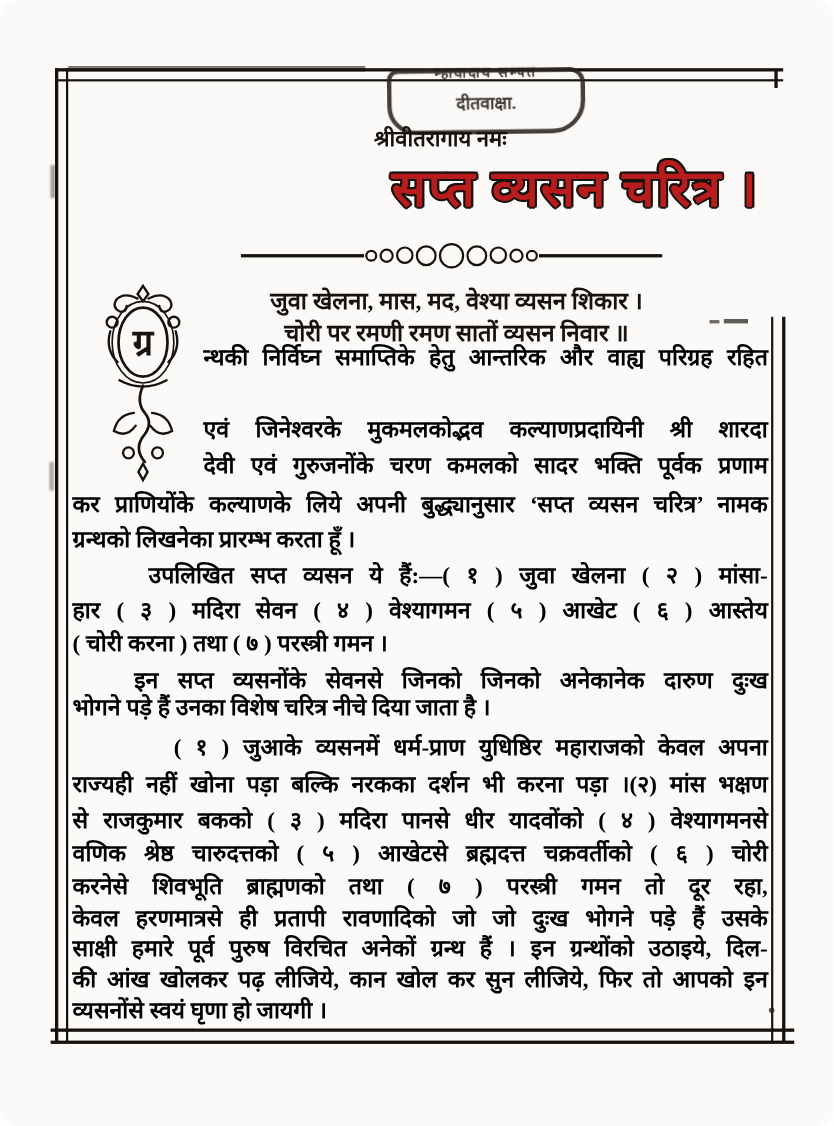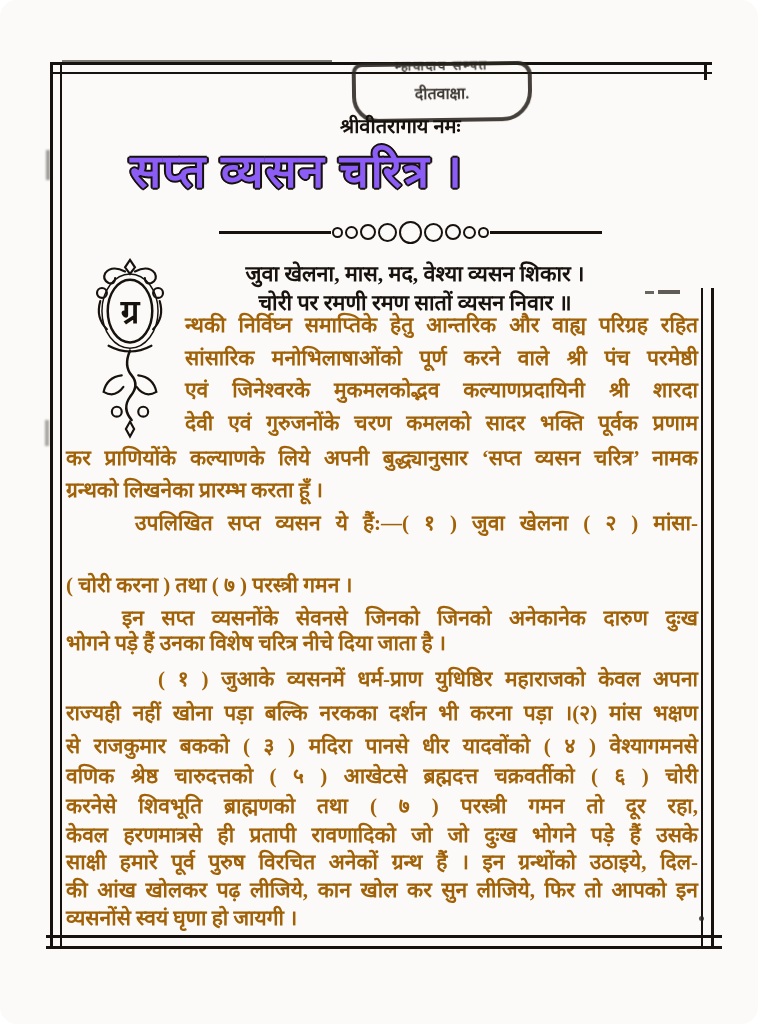--- a/index.html
+++ b/index.html
@@ -30,42 +30,42 @@
     transform:rotate(-0.8deg);filter:blur(.5px);opacity:.88;}
   .stamp-l1{position:absolute;left:0;right:0;top:-10px;text-align:center;
     font-size:13px;font-weight:bold;letter-spacing:2px;color:#241f19;white-space:nowrap;}
   .stamp-l2{position:absolute;left:0;right:0;top:16px;text-align:center;
     font-size:16px;font-weight:bold;color:#241f19;}
 
   .invocation{position:absolute;left:340px;top:112px;font-size:20px;font-weight:bold;
     filter:blur(.3px);white-space:nowrap;}
 
   
-  .title{position:absolute;left:130px;top:138px;width:560px;text-align:left;
+  .title{position:absolute;left:130px;top:138px;width:560px;text-align:right;
     font-size:46px;font-weight:bold;letter-spacing:2px;white-space:nowrap;
-    color:#8b5cf6;
+    color:#b91c1c;
     text-shadow:-2px 0 #17120d,2px 0 #17120d,0 -2px #17120d,0 2px #17120d,
       -1.4px -1.4px #17120d,1.4px -1.4px #17120d,-1.4px 1.4px #17120d,1.4px 1.4px #17120d;}
 
   
   .divider{position:absolute;left:150px;top:221px;width:520px;height:22px;
     display:flex;align-items:center;justify-content:center;}
   .div-rule{width:112px;height:3px;background:#17120d;}
   .ring{border:2.5px solid #17120d;border-radius:50%;margin:0 1px;flex:none;}
 
   
   .couplet{position:absolute;left:180px;top:248px;width:470px;text-align:center;margin-top:12px;}
   .couplet div{font-size:21.5px;font-weight:bold;line-height:29px;white-space:nowrap;}
 
   
   .dropcap{position:absolute;left:88px;top:250px;width:84px;height:198px;}
 
   
   .bl{position:absolute;font-size:21px;font-weight:bold;line-height:26px;
-    color:#a16207;text-align:justify;text-align-last:justify;}
+    color:#000000;text-align:justify;text-align-last:justify;}
   .bl.last{text-align-last:left;}
 
   
   .art{position:absolute;background:#2b2620;}
 </style>
 </head>
 <body>
 
 <div class="page">
 
@@ -120,27 +120,27 @@
       <path d="M40,152 q-18,2 -22,20 q14,8 24,-6"></path>
       <path d="M60,152 q18,2 22,20 q-14,8 -24,-6"></path>
       <circle cx="34" cy="196" r="6"></circle>
       <circle cx="66" cy="196" r="6"></circle>
       <path d="M50,208 l5,9 -5,9 -5,-9 z"></path>
     </g>
     <text x="50" y="88" text-anchor="middle" font-size="40" font-weight="bold" fill="#17120d">ग्र</text>
   </svg>
 
   <div class="bl" style="left:185px;top:312px;width:513px">न्थकी निर्विघ्न समाप्तिके हेतु आन्तरिक और वाह्य परिग्रह रहित</div>
-  <div class="bl" style="left:185px;top:345px;width:513px">सांसारिक मनोभिलाषाओंको पूर्ण करने वाले श्री पंच परमेष्ठी</div>
   <div class="bl" style="left:185px;top:377px;width:513px">एवं जिनेश्वरके मुकमलकोद्भव कल्याणप्रदायिनी श्री शारदा</div>
   <div class="bl" style="left:66px;top:445px;width:632px">कर प्राणियोंके कल्याणके लिये अपनी बुद्ध्यानुसार ‘सप्त व्यसन चरित्र’ नामक</div>
   <div class="bl" style="left:185px;top:410px;width:513px">देवी एवं गुरुजनोंके चरण कमलको सादर भक्ति पूर्वक प्रणाम</div>
   <div class="bl last" style="left:66px;top:477px;width:632px">ग्रन्थको लिखनेका प्रारम्भ करता हूँ ।</div>
 
   <div class="bl" style="left:135px;top:510px;width:563px">उपलिखित सप्त व्यसन ये हैं:—( १ ) जुवा खेलना ( २ ) मांसा-</div>
+  <div class="bl" style="left:66px;top:542px;width:632px">हार ( ३ ) मदिरा सेवन ( ४ ) वेश्यागमन ( ५ ) आखेट ( ६ ) आस्तेय</div>
   <div class="bl last" style="left:66px;top:572px;width:632px">( चोरी करना ) तथा ( ७ ) परस्त्री गमन ।</div>
 
   <div class="bl" style="left:122px;top:605px;width:576px">इन सप्त व्यसनोंके सेवनसे जिनको जिनको अनेकानेक दारुण दुःख</div>
   <div class="bl last" style="left:66px;top:630px;width:632px">भोगने पड़े हैं उनका विशेष चरित्र नीचे दिया जाता है ।</div>
 
   <div class="bl" style="left:158px;top:666px;width:540px">( १ ) जुआके व्यसनमें धर्म-प्राण युधिष्ठिर महाराजको केवल अपना</div>
   <div class="bl" style="left:66px;top:700px;width:632px">राज्यही नहीं खोना पड़ा बल्कि नरकका दर्शन भी करना पड़ा ।(२) मांस भक्षण</div>
   <div class="bl" style="left:66px;top:733px;width:632px">से राजकुमार बकको ( ३ ) मदिरा पानसे धीर यादवोंको ( ४ ) वेश्यागमनसे</div>
   <div class="bl" style="left:66px;top:763px;width:632px">वणिक श्रेष्ठ चारुदत्तको ( ५ ) आखेटसे ब्रह्मदत्त चक्रवर्तीको ( ६ ) चोरी</div>
   <div class="bl" style="left:66px;top:793px;width:632px">करनेसे शिवभूति ब्राह्मणको तथा ( ७ ) परस्त्री गमन तो दूर रहा,</div>

